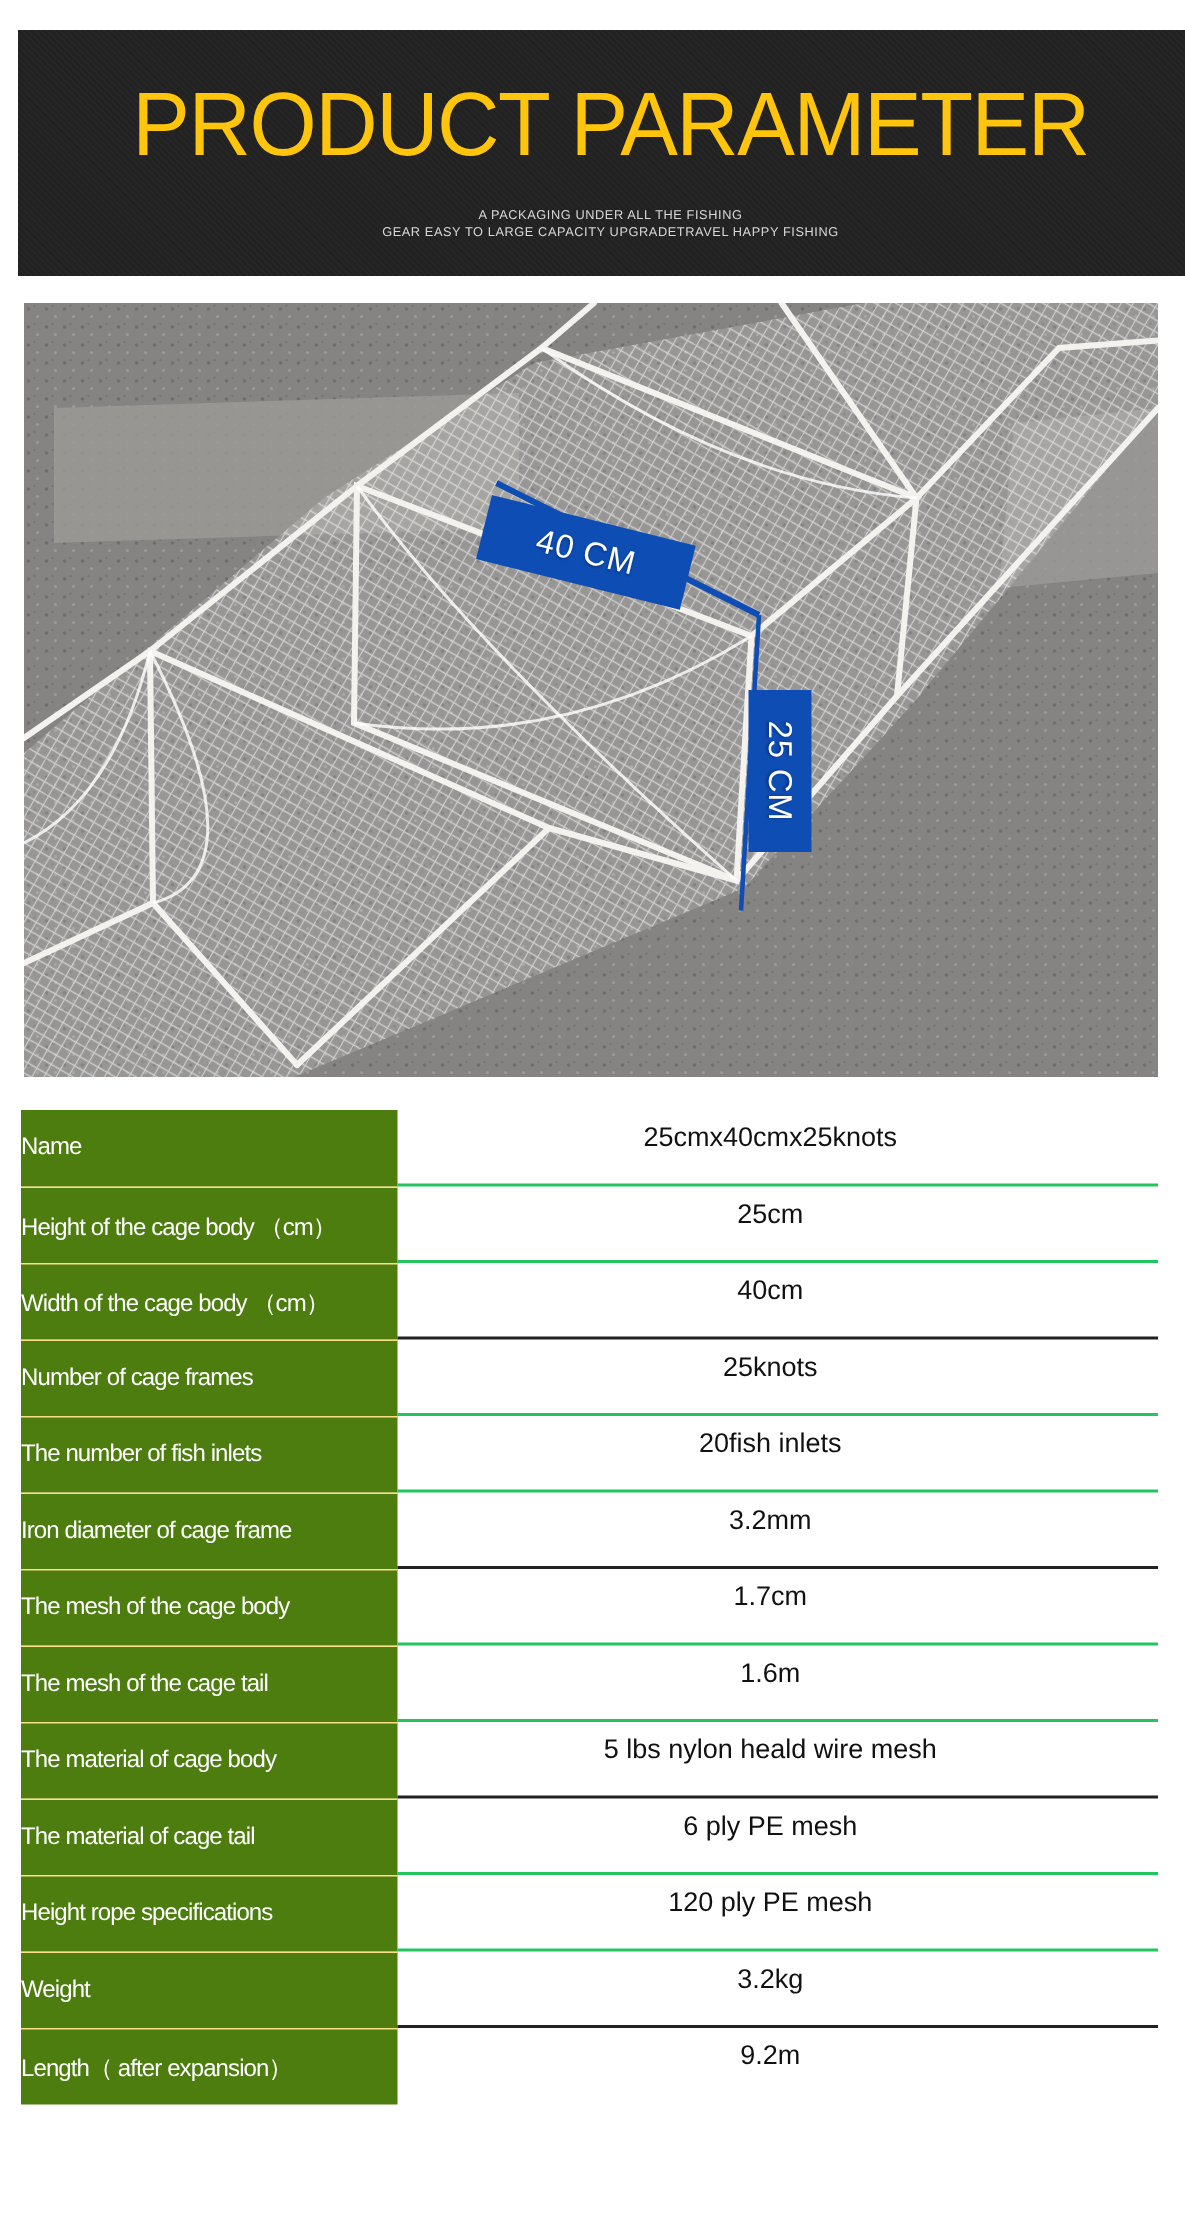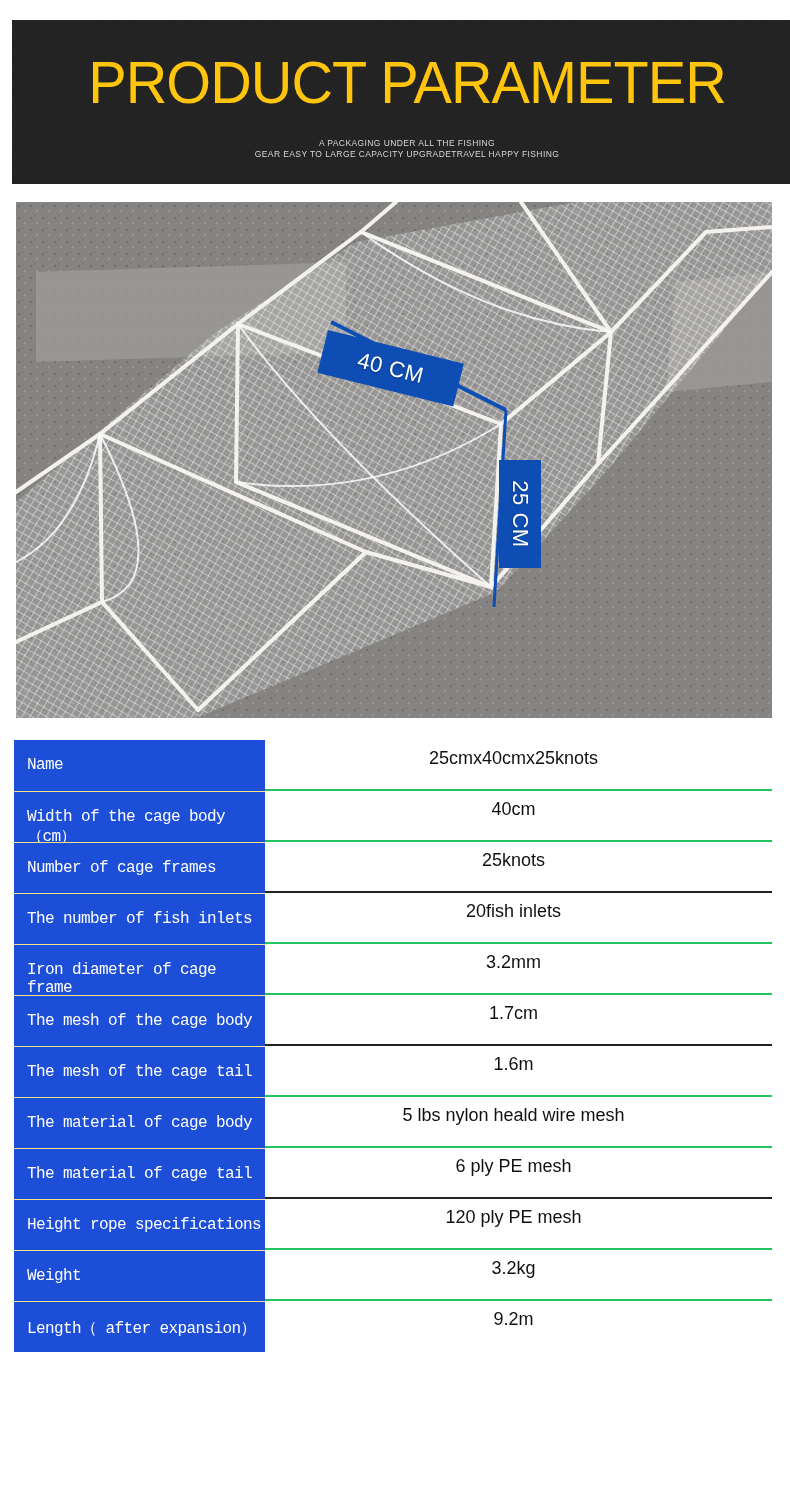--- a/index.html
+++ b/index.html
@@ -43,25 +43,25 @@
   .dim-25-box span { display: inline-block; transform: rotate(90deg); white-space: nowrap; }
 
   .spec-table {
     position: absolute; left: 14px; top: 740px; width: 758px;
   }
   .spec-row {
     position: relative; height: 51px; width: 758px;
   }
   .spec-label {
     position: absolute; left: 0; top: 0; width: 251px; height: 51px;
-    background: #1d4ed8;
+    background: #4d7c0f;
     border-top: 1px solid #FBE08A;
     color: #ffffff; font-size: 16px; letter-spacing: -0.6px;
-    padding-left: 13px; padding-top: 16px;
-    font-family: Liberation Mono, monospace;
+    padding-left: 0; padding-top: 16px;
+    font-family: Liberation Sans, sans-serif;
   }
   .spec-row:first-child .spec-label { border-top: none; }
   .spec-value {
     position: absolute; left: 251px; top: 0; width: 507px; height: 51px;
     text-align: center; color: #111111; font-size: 18px;
     padding-top: 8px; padding-right: 10px;
     font-family: "Liberation Sans", sans-serif;
   }
   .spec-row .spec-value { border-bottom: 2px solid #22c55e; }
   .spec-row:last-child .spec-value { border-bottom: none; }
@@ -133,20 +133,24 @@
     <span>25 CM</span>
   </div>
 </div>
 
 <div class="spec-table">
   <div class="spec-row">
     <div class="spec-label">Name</div>
     <div class="spec-value">25cmx40cmx25knots</div>
   </div>
   <div class="spec-row">
+    <div class="spec-label">Height of the cage body （cm）</div>
+    <div class="spec-value">25cm</div>
+  </div>
+  <div class="spec-row">
     <div class="spec-label">Width of the cage body （cm）</div>
     <div class="spec-value">40cm</div>
   </div>
   <div class="spec-row">
     <div class="spec-label">Number of cage frames</div>
     <div class="spec-value">25knots</div>
   </div>
   <div class="spec-row">
     <div class="spec-label">The number of fish inlets</div>
     <div class="spec-value">20fish inlets</div>

